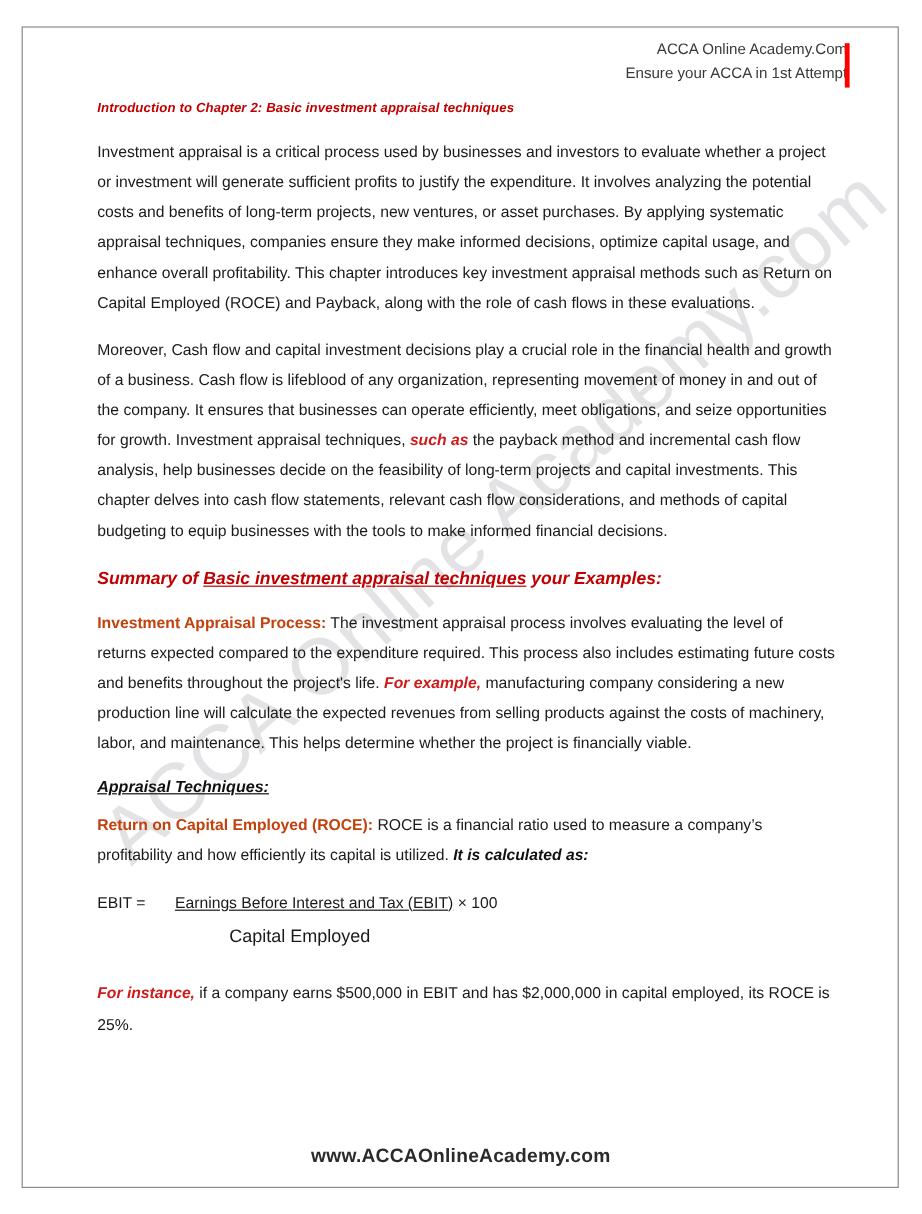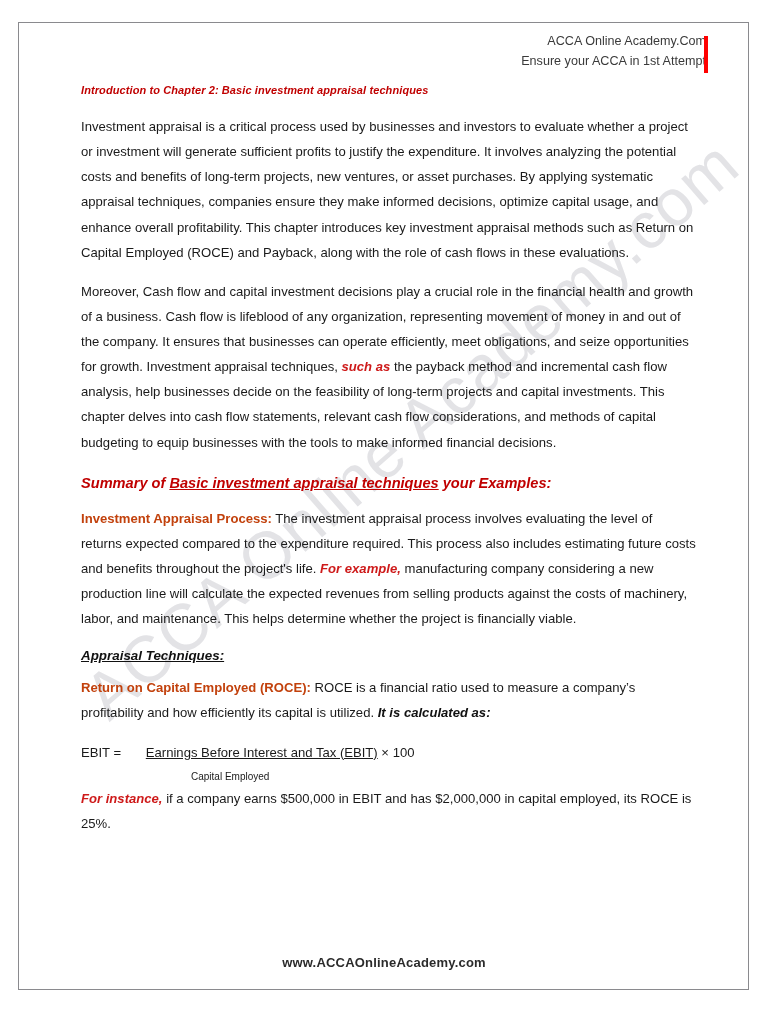--- a/index.html
+++ b/index.html
@@ -138,35 +138,35 @@
 
   
   .formula {
     margin: 6px 0 2px 0;
     font-size: 13.1px;
     color: #1a1a1a;
     line-height: 1.92;
   }
   .formula .num { text-decoration: underline; padding-left: 21px; }
   .formula-denom {
-    margin: 0 0 0 0;
+    margin: 0 0 20px 0;
     padding-left: 110px;
-    font-size: 10px;
+    font-size: 15px;
     color: #1a1a1a;
     line-height: 1.92;
   }
 
   
   .doc-footer {
     position: absolute;
     left: 0;
     top: 955px;
     width: 768px;
     text-align: center;
-    font-size: 13px;
+    font-size: 16px;
     font-weight: 700;
     color: #2b2b2b;
     letter-spacing: 0.2px;
     z-index: 3;
   }
 </style>
 </head>
 <body>
 
 <div class="page">

